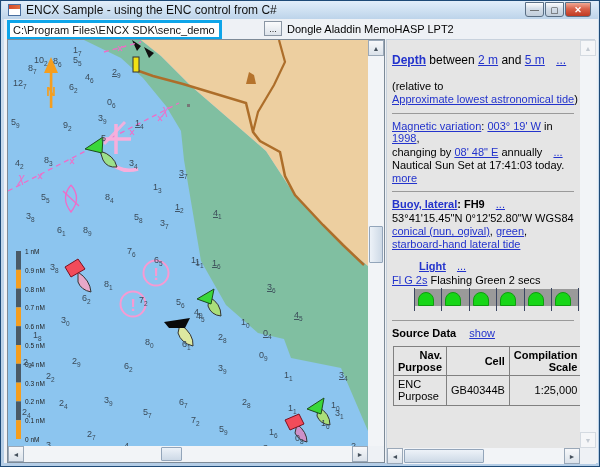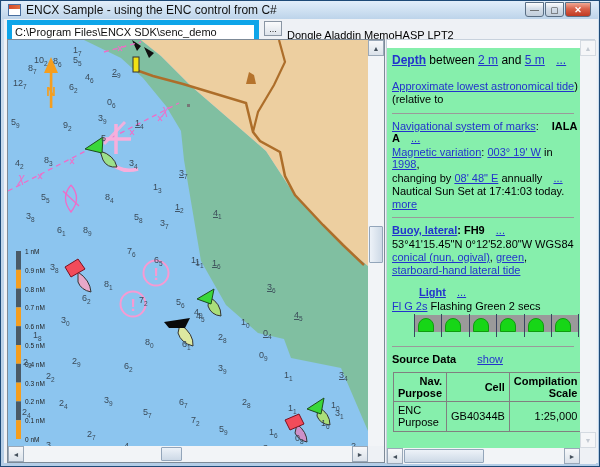--- a/index.html
+++ b/index.html
@@ -21,29 +21,29 @@
     background:linear-gradient(#fdfdfe,#d3dde8 45%,#c2cedb);
     display:flex; align-items:center; justify-content:center;
     font-size:9px; color:#333; cursor:pointer; }
   .wbtn.min, .wbtn.max { width:19px; }
   .wbtn.close { width:26px; background:linear-gradient(#f0a894,#d9614a 45%,#c03a22);
     color:#fff; font-weight:bold; }
 
   
   .client { position:absolute; left:3px; top:18px; width:594px; height:444px; background:#eef1f5; }
 
-  .path-input { position:absolute; left:3px; top:1px; width:252px; height:17px;
-    border:5px solid #0ea5e9; background:#fff; font-family:"Liberation Sans",sans-serif;
+  .path-input { position:absolute; left:3px; top:1px; width:215px; height:17px;
+    border:3px solid #0ea5e9; background:#fff; font-family:"Liberation Sans",sans-serif;
     font-size:11px; padding:7px 3px; color:#111; }
   .browse-btn { position:absolute; left:260px; top:2px; width:18px; height:15px;
     border:1px solid #8a96a4; background:linear-gradient(#fafbfc,#dde3ea);
     font-size:9px; line-height:8px; color:#222; cursor:pointer; }
   .dongle { position:absolute; left:283px; top:0; font-size:11px; line-height:9.5px; color:#000; }
   .dongle div { margin-top:16px; padding-top:0; height:9px;}
-  .dongle div:first-child { margin-top:12px; }
+  .dongle div:first-child { margin-top:6px; }
 
   
   .map-control { position:absolute; left:3px; top:20px; width:378px; height:424px;
     border:1px solid #7d8a97; background:#fff; }
   .map-svg { position:absolute; left:0; top:0; display:block; }
 
   .sb { position:absolute; background:#f2f4f7; }
   .sb-btn { position:absolute; width:16px; height:16px; border:1px solid #9aa8b8;
     background:linear-gradient(#f7f8fa,#dbe2ea); color:#45505c; font-size:7px;
     display:flex; align-items:center; justify-content:center; cursor:pointer; }
@@ -56,37 +56,37 @@
   
   .map-vsb { left:360px; top:0; width:16px; height:422px; }
   .map-hsb { left:0; top:406px; width:360px; height:16px; }
   
   .panel-vsb { left:193px; top:0; width:16px; height:408px; }
   .panel-hsb { left:0; top:408px; width:193px; height:16px; }
 
   
   .panel { position:absolute; left:382px; top:20px; width:209px; height:424px;
     background:#fff; border:1px solid #c8d2dd; }
-  .panel-content { position:absolute; left:0; top:8px; width:193px; height:408px;
-    padding:6px 0 0 5px; overflow:hidden; font-size:11px; line-height:12.5px; color:#000; background:#86efac;}
+  .panel-content { position:absolute; left:0; top:0; width:193px; height:408px;
+    padding:14px 0 0 5px; overflow:hidden; font-size:11px; line-height:12.5px; color:#000; background:#e5e5e5;}
   .lnk { color:#2333cc; text-decoration:underline; cursor:pointer; }
   .b { font-weight:bold; }
   .row { margin-bottom:1px; }
   .depth-line { font-size:12px; margin-bottom:13px; }
   .panel hr { border:0; border-top:1px solid #9a9a9a; margin:7px 6px 6px 0; }
   .iala { margin-left:10px; }
   .dots { margin-left:8px; }
   .light-block { margin-left:27px; margin-top:10px; }
   .light-bar { position:relative; margin:2px 0 4px 22px; width:167px; height:25px; }
   .light-slab { position:absolute; left:0; top:1px; width:165px; height:17px; background:#9a9a9a; }
   .light-tick { position:absolute; top:0; width:1px; height:23px; background:#3a4560; }
   .light-flash { position:absolute; top:4px; width:16px; height:14px; background:#17d617;
     border:1px solid #0f9c0f; border-radius:8px 8px 0 0; }
   .src-line { margin:2px 0 6px; }
-  .src-line .lnk { margin-left:18px; }
+  .src-line .lnk { margin-left:10px; }
   .src-table { border-collapse:collapse; font-size:11px; margin-left:1px; }
   .src-table th, .src-table td { border:1px solid #808080; padding:2px 4px; }
   .src-table th { font-weight:bold; text-align:right; line-height:12px; }
   .src-table td.num { text-align:right; }
   .chi { font-style:italic; }
 </style>
 </head>
 <body>
 
 <div class="window">
@@ -310,33 +310,28 @@
         <div class="row depth-line">
           <span class="lnk b">Depth</span>
           <span>between</span>
           <span class="lnk">2 m</span>
           <span>and</span>
           <span class="lnk">5 m</span>
           <span class="lnk dots">...</span>
         </div>
 
         <div class="row">
+          <span>(relative to</span>
+        </div>
+        <div class="row">
           <span class="lnk">Approximate lowest astronomical tide</span><span>)</span>
         </div>
-        <div class="row">
-          <span>(relative to</span>
-        </div>
 
         <hr>
 
-        <div class="row">
-          <span class="lnk">Navigational system of marks</span><span>:</span>
-          <span class="b iala">IALA A</span>
-          <span class="lnk dots">...</span>
-        </div>
         <div class="row">
           <span class="lnk">Magnetic variation</span><span>:</span>
           <span class="lnk">003° 19' W</span>
           <span>in</span>
           <span class="lnk">1998</span><span>,</span>
         </div>
         <div class="row">
           <span>changing by</span>
           <span class="lnk">08' 48" E</span>
           <span>annually</span>

